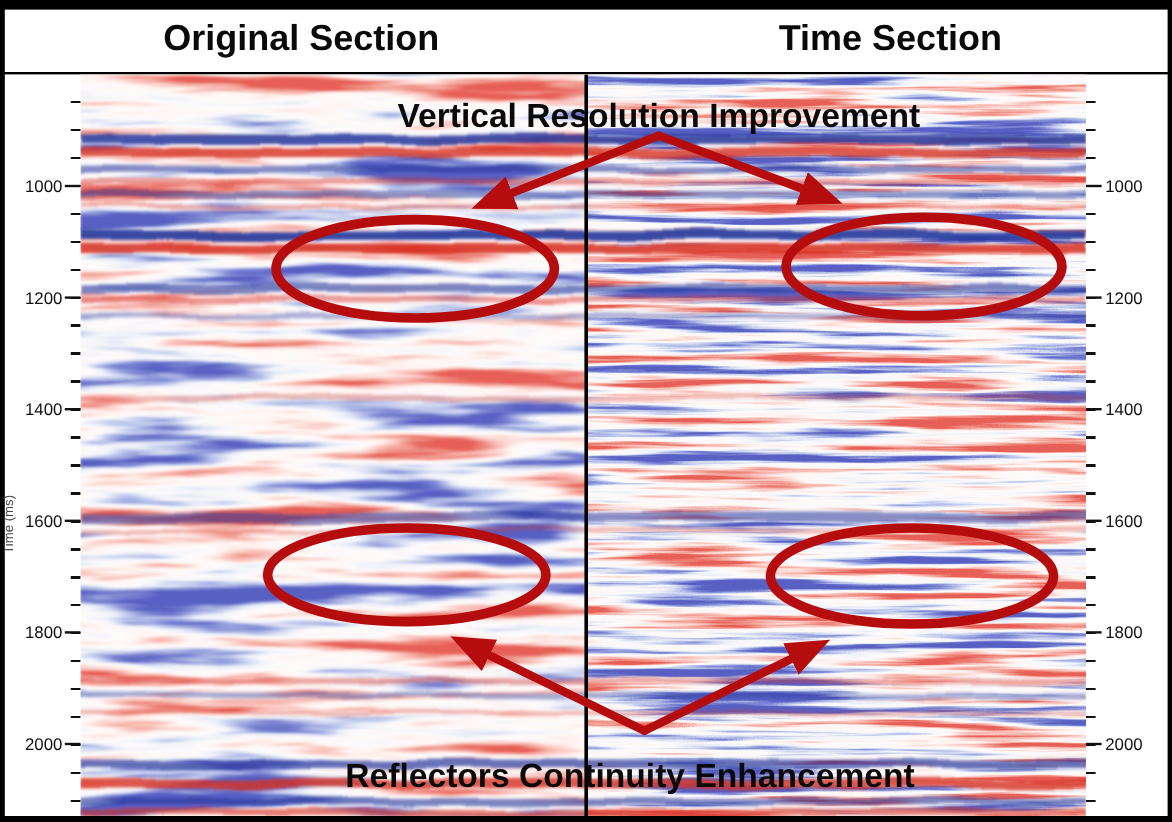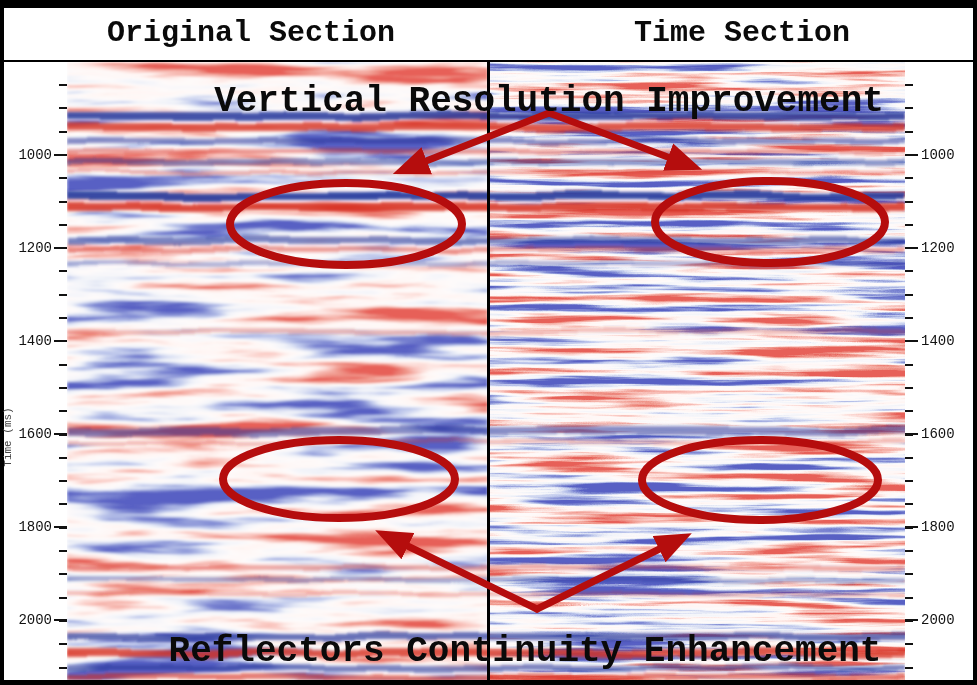--- a/index.html
+++ b/index.html
@@ -1,35 +1,35 @@
 <!DOCTYPE html>
 <html><head>
 <meta charset="utf-8">
 <style>
   html,body{margin:0;padding:0;background:#222;}
   .figure{
     position:relative;
     width:977px;height:685px;
     background:#000;
-    font-family:Liberation Mono, monospace;
+    font-family:Liberation Sans, sans-serif;
     overflow:hidden;
   }
   .header-bg{position:absolute;left:4px;top:8px;width:969px;height:52px;background:#ffffff;}
   .main-bg{position:absolute;left:4px;top:62px;width:969px;height:618px;background:#ffffff;}
   .panel-title{
     position:absolute;top:16px;transform:translateX(-50%);
     font-size:30px;font-weight:bold;color:#0a0a0a;white-space:nowrap;line-height:34px;
   }
   .title-left{left:251px;}
   .title-right{left:742px;}
   .seismic-svg{position:absolute;left:67px;top:62px;width:838px;height:618px;}
   .overlay-svg{position:absolute;left:0;top:0;width:977px;height:685px;pointer-events:none;}
   .anno-text{
     position:absolute;transform:translateX(-50%);
-    font-size:36px;font-weight:bold;color:#0a0a0a;white-space:nowrap;z-index:6;
+    font-size:28px;font-weight:bold;color:#0a0a0a;white-space:nowrap;z-index:6;
   }
   .anno-top{left:549px;top:81px;}
   .anno-bottom{left:525px;top:631px;}
   .tick-label{
     position:absolute;height:18px;font-size:14px;color:#111;line-height:18px;z-index:4;
   }
   .tick-label.left{left:6px;width:46px;text-align:right;}
   .tick-label.right{left:921px;width:50px;text-align:left;}
   .tick-mark{position:absolute;height:2px;background:#111;z-index:4;}
   .tick-mark.left{left:54px;width:13px;}

